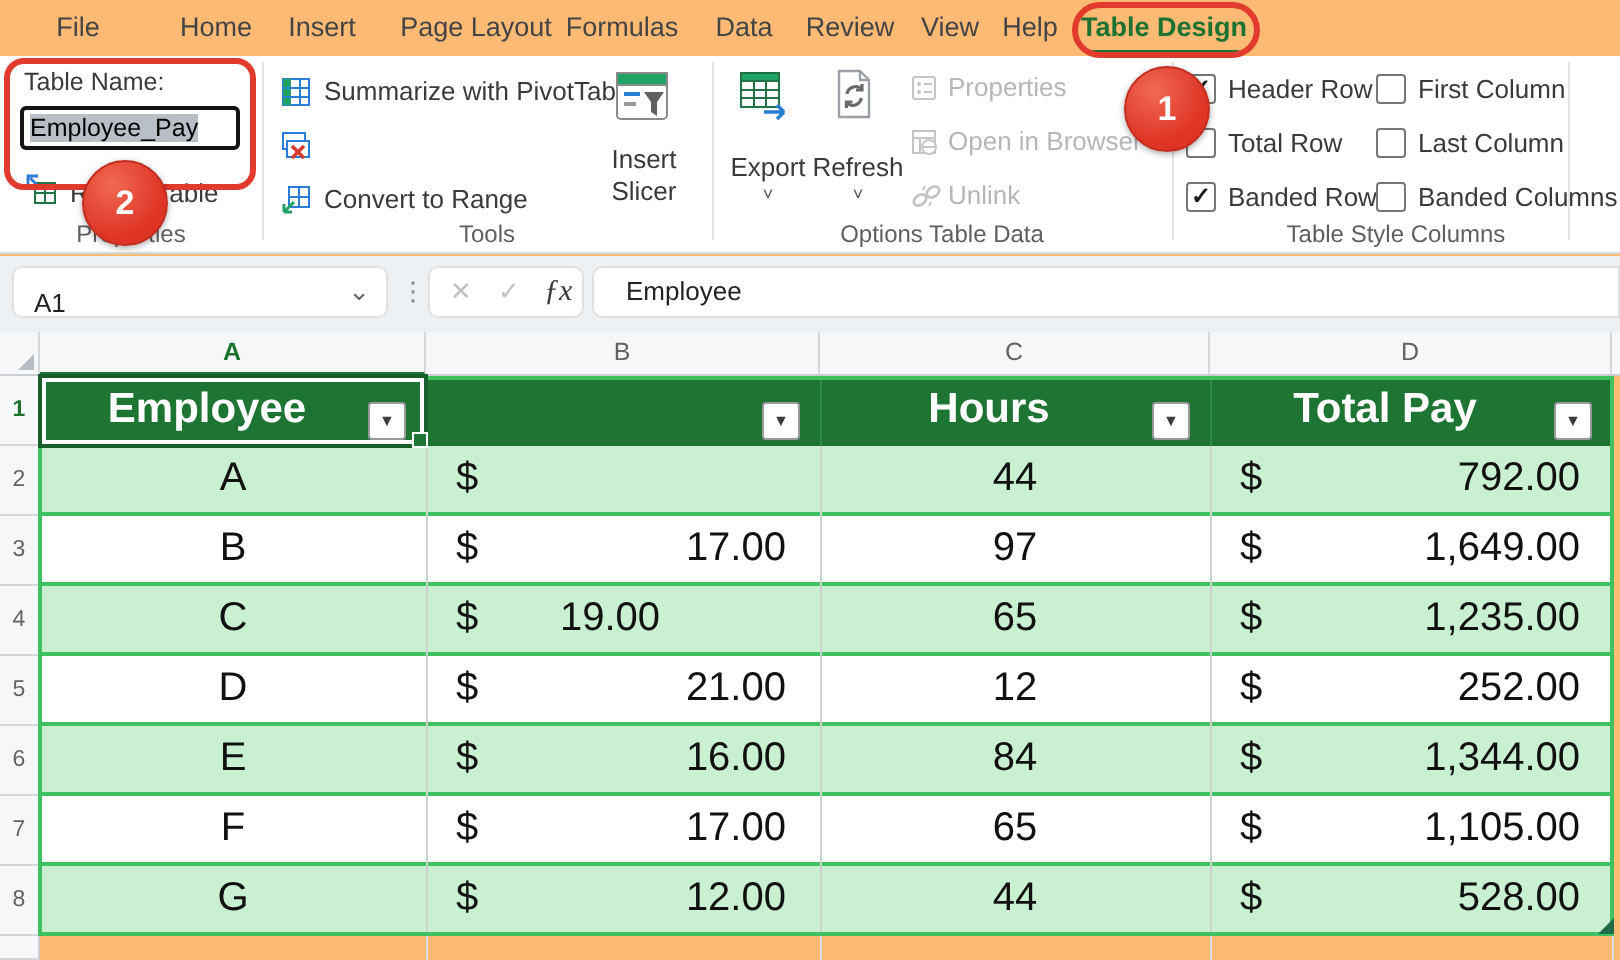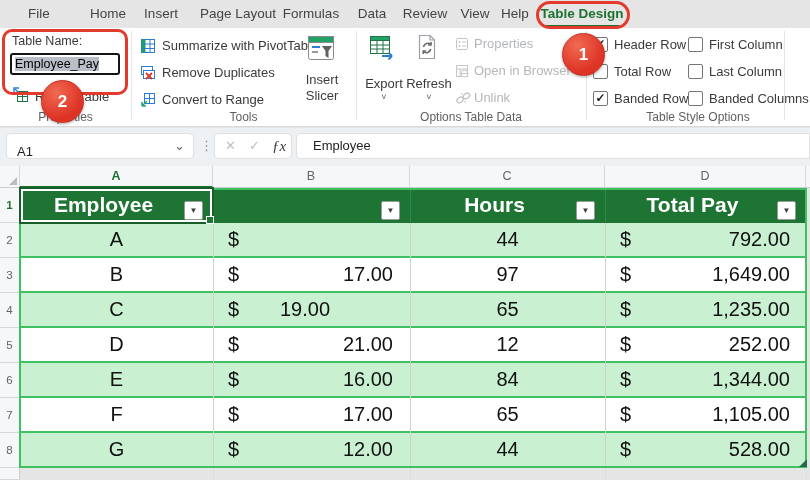--- a/index.html
+++ b/index.html
@@ -1,17 +1,17 @@
 <!DOCTYPE html>
 <html><head>
 <meta charset="utf-8">
 <style>
   * { margin:0; padding:0; box-sizing:border-box; }
   html,body { background:#fff; }
-  #app { position:relative; width:810px; height:480px; font-family:"Liberation Sans",sans-serif; background:#e5e5e5; overflow:hidden; }
+  #app { position:relative; width:810px; height:480px; font-family:"Liberation Sans",sans-serif; background:#fdba74; overflow:hidden; }
   .abs { position:absolute; }
   
   .tab { position:absolute; top:0; height:28px; line-height:28px; font-size:13.5px; color:#444; transform:translateX(-50%); white-space:nowrap; cursor:default; }
   .tab.active { color:#1e7230; font-weight:bold; }
   .tab-underline { position:absolute; left:545px; top:25px; width:75px; height:3px; background:#1e7230; border-radius:2px; }
   
   .ribbon { position:absolute; left:0; top:28px; width:810px; height:99px; background:#fff; border-bottom:1px solid #d8d8d8; }
   .rdiv { position:absolute; top:3px; width:1px; height:89px; background:#e4e4e4; }
   .grp-label { position:absolute; top:82px; font-size:12px; color:#5f5f5f; text-align:center; }
   .rbtn-label { font-size:13px; color:#3a3a3a; white-space:nowrap; }
@@ -99,21 +99,20 @@
     </div>
     <div class="abs rbtn-label" style="left:162px;top:10px">Summarize with PivotTable</div>
     <div class="abs" style="left:140px;top:37px">
       <svg width="16" height="16">
           <rect x="1.5" y="1.5" width="11" height="8" fill="#fff" stroke="#2b7cd3"></rect>
           <rect x="3.5" y="5.5" width="11" height="8" fill="#fff" stroke="#2b7cd3"></rect>
           <line x1="6" y1="8" x2="12" y2="14" stroke="#d83b2d" stroke-width="1.8"></line>
           <line x1="12" y1="8" x2="6" y2="14" stroke="#d83b2d" stroke-width="1.8"></line>
         </svg>
     </div>
-    <div class="abs rbtn-label" style="left:162px;top:37px">Remove Duplicates</div>
     <div class="abs" style="left:140px;top:64px">
       <svg width="16" height="16">
           <rect x="4.5" y="1.5" width="10" height="10" fill="none" stroke="#2b7cd3"></rect>
           <line x1="4.5" y1="6.5" x2="14.5" y2="6.5" stroke="#2b7cd3"></line>
           <line x1="9.5" y1="1.5" x2="9.5" y2="11.5" stroke="#2b7cd3"></line>
           <path d="M7 9 L2 14 M2 14 L2 10 M2 14 L6 14" fill="none" stroke="#21a366" stroke-width="1.5"></path>
         </svg>
     </div>
     <div class="abs rbtn-label" style="left:162px;top:64px">Convert to Range</div>
     <div class="abs" style="left:306px;top:6px">
@@ -190,21 +189,21 @@
     <div class="cbx" style="left:593px;top:36px"></div>
     <div class="cbx-label" style="left:614px;top:36px">Total Row</div>
     <div class="cbx" style="left:593px;top:63px">✓</div>
     <div class="cbx-label" style="left:614px;top:63px">Banded Rows</div>
     <div class="cbx" style="left:688px;top:9px"></div>
     <div class="cbx-label" style="left:709px;top:9px">First Column</div>
     <div class="cbx" style="left:688px;top:36px"></div>
     <div class="cbx-label" style="left:709px;top:36px">Last Column</div>
     <div class="cbx" style="left:688px;top:63px"></div>
     <div class="cbx-label" style="left:709px;top:63px">Banded Columns</div>
-    <div class="grp-label" style="left:586px;width:224px">Table Style Options</div>
+    <div class="grp-label" style="left:586px;width:224px">Table Style Columns</div>
   </div>
 
   <div class="fbar">
     <div class="fbox" style="left:6px;width:188px">
       <span class="namebox-text">A1</span>
       <span class="abs" style="right:8px;top:0;line-height:24px;font-size:13px;color:#666">⌄</span>
     </div>
     <span class="abs" style="left:200px;top:10px;font-size:13px;color:#8a8a8a">⋮</span>
     <div class="fbox" style="left:214px;width:78px">
       <span class="abs" style="left:10px;top:0;line-height:24px;font-size:13px;color:#c0c0c0">✕</span>

